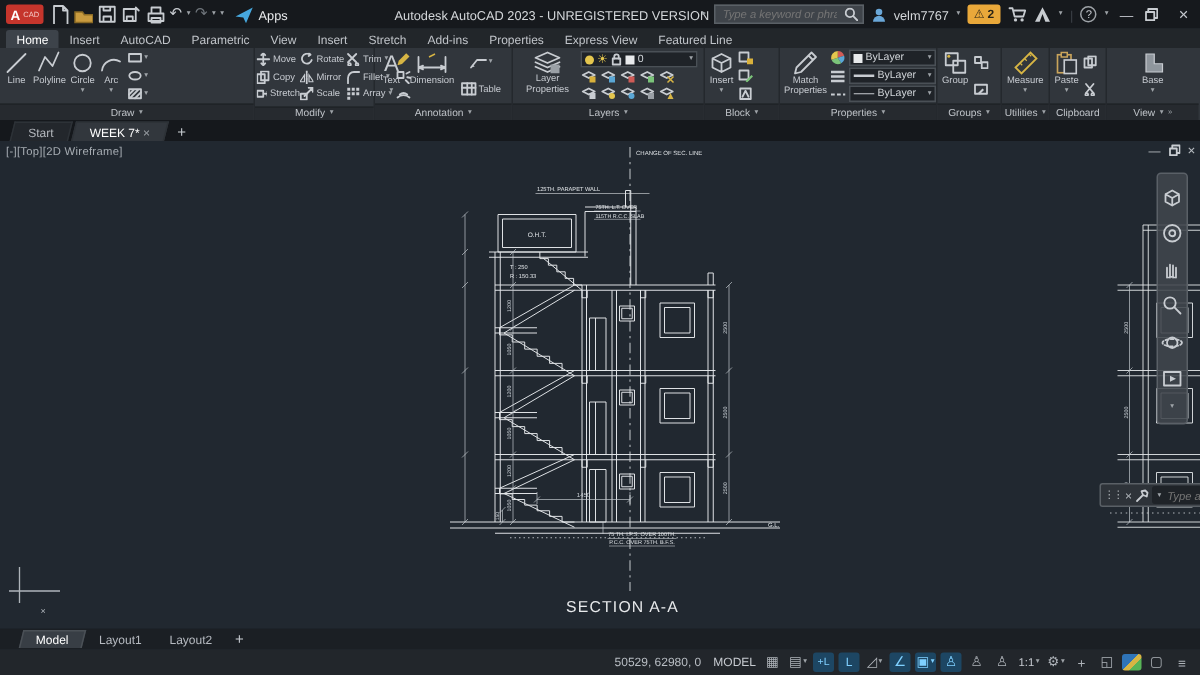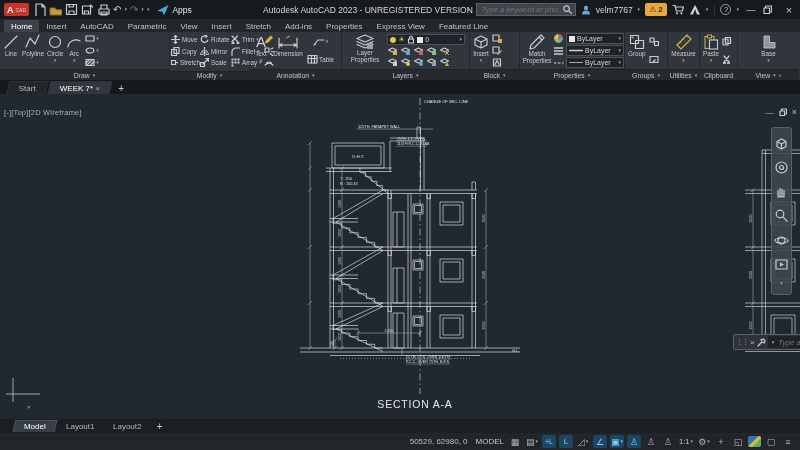--- a/index.html
+++ b/index.html
@@ -1,18 +1,18 @@
 <!DOCTYPE html>
 <html><head>
 <meta charset="utf-8">
 <style>
   html,body{margin:0;padding:0;background:#000;}
   *{box-sizing:border-box;font-family:"Liberation Sans","DejaVu Sans",sans-serif;}
   #app{position:relative;width:800px;height:450px;background:#212830;overflow:hidden;color:#c6cad0;}
-  .abs{position:absolute;margin-top:12px;}
+  .abs{position:absolute;}
   svg{display:block;}
   .ic{stroke:#c8ccd1;fill:none;stroke-width:1.2;stroke-linecap:round;stroke-linejoin:round;}
   .car{font-size:5px;color:#9ea3a8;line-height:1;}
   
   #titlebar{position:absolute;top:0;left:0;width:800px;height:19px;background:#16191d;display:flex;align-items:center;font-size:8.5px;gap:4px;padding:0 4px;}
   .appbtn{background:#c5352c;border-radius:2px;height:13px;display:flex;align-items:center;padding:0 3px;gap:2px;color:#fff;}
   .appbtn b{font-size:9px;}
   .appbtn i{font-style:normal;font-size:5px;color:#f3c9c5;}
   .qat{display:flex;align-items:center;gap:3px;}
   .qat .qi{width:13px;height:13px;display:flex;align-items:center;justify-content:center;}

